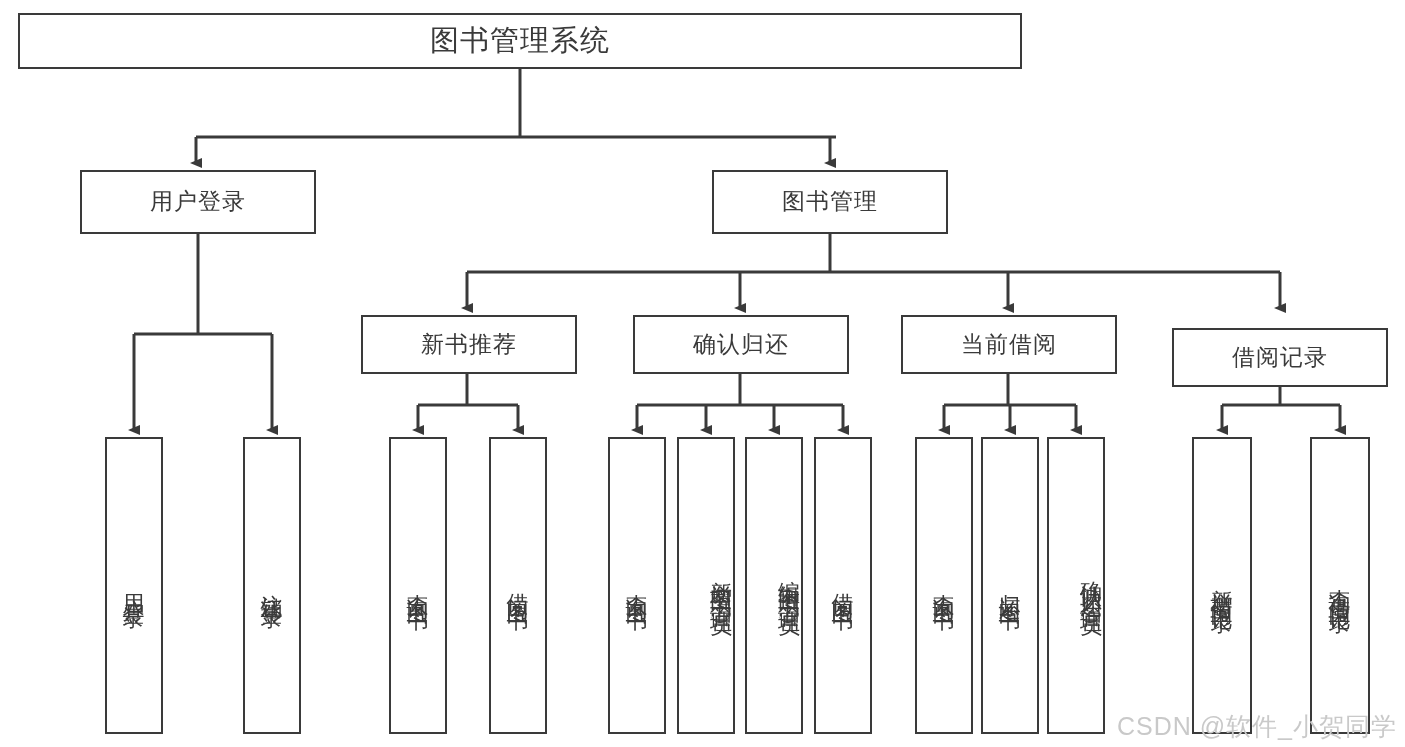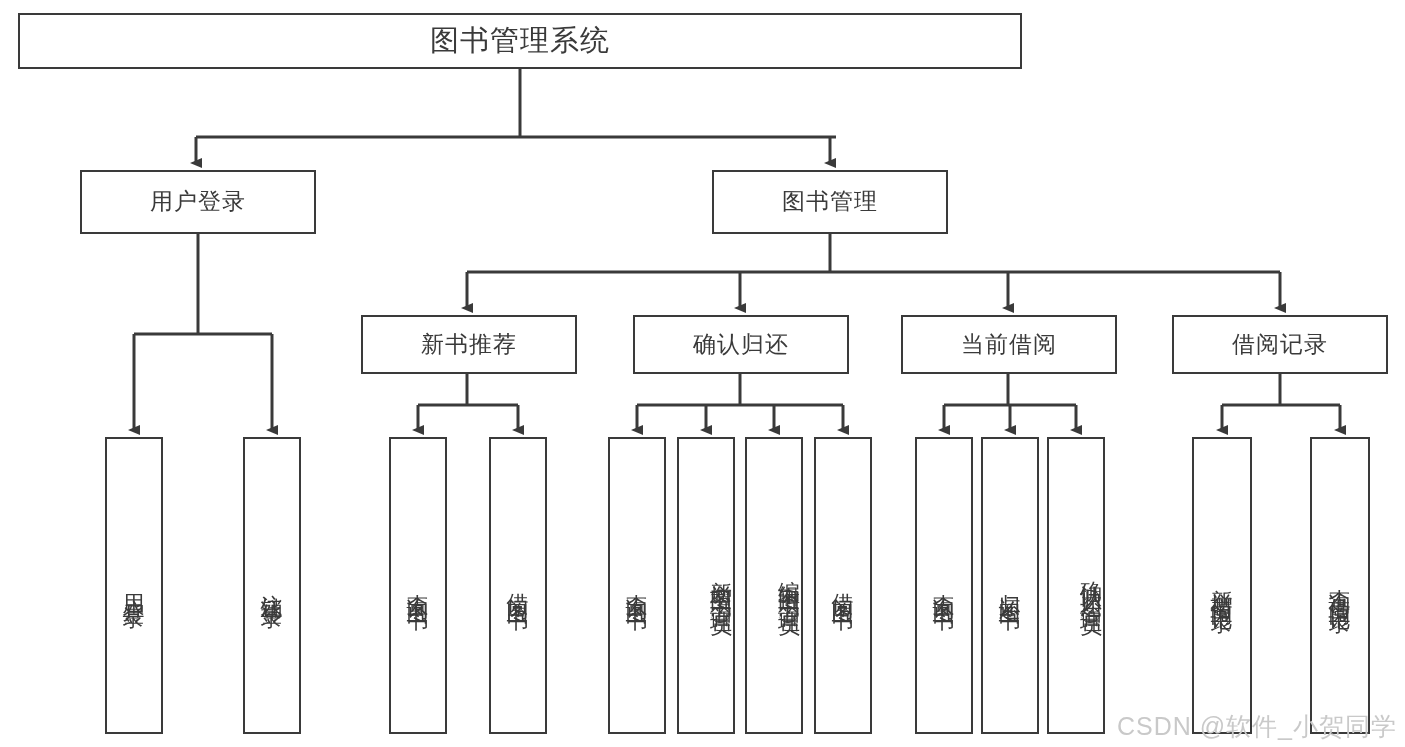--- a/index.html
+++ b/index.html
@@ -137,21 +137,21 @@
 
   <div class="node horiz" style="left:361px; top:315px; width:216px; height:59px;">
     <span>新书推荐</span>
   </div>
   <div class="node horiz" style="left:633px; top:315px; width:216px; height:59px;">
     <span>确认归还</span>
   </div>
   <div class="node horiz" style="left:901px; top:315px; width:216px; height:59px;">
     <span>当前借阅</span>
   </div>
-  <div class="node horiz" style="left:1172px; top:315px; width:216px; height:59px;">
+  <div class="node horiz" style="left:1172px; top:328px; width:216px; height:59px;">
     <span>借阅记录</span>
   </div>
 
   <div class="node leaf" style="left:105px; top:437px; width:58px; height:297px;">
     <span>用户登录</span>
   </div>
   <div class="node leaf" style="left:243px; top:437px; width:58px; height:297px;">
     <span>注销登录</span>
   </div>
 

